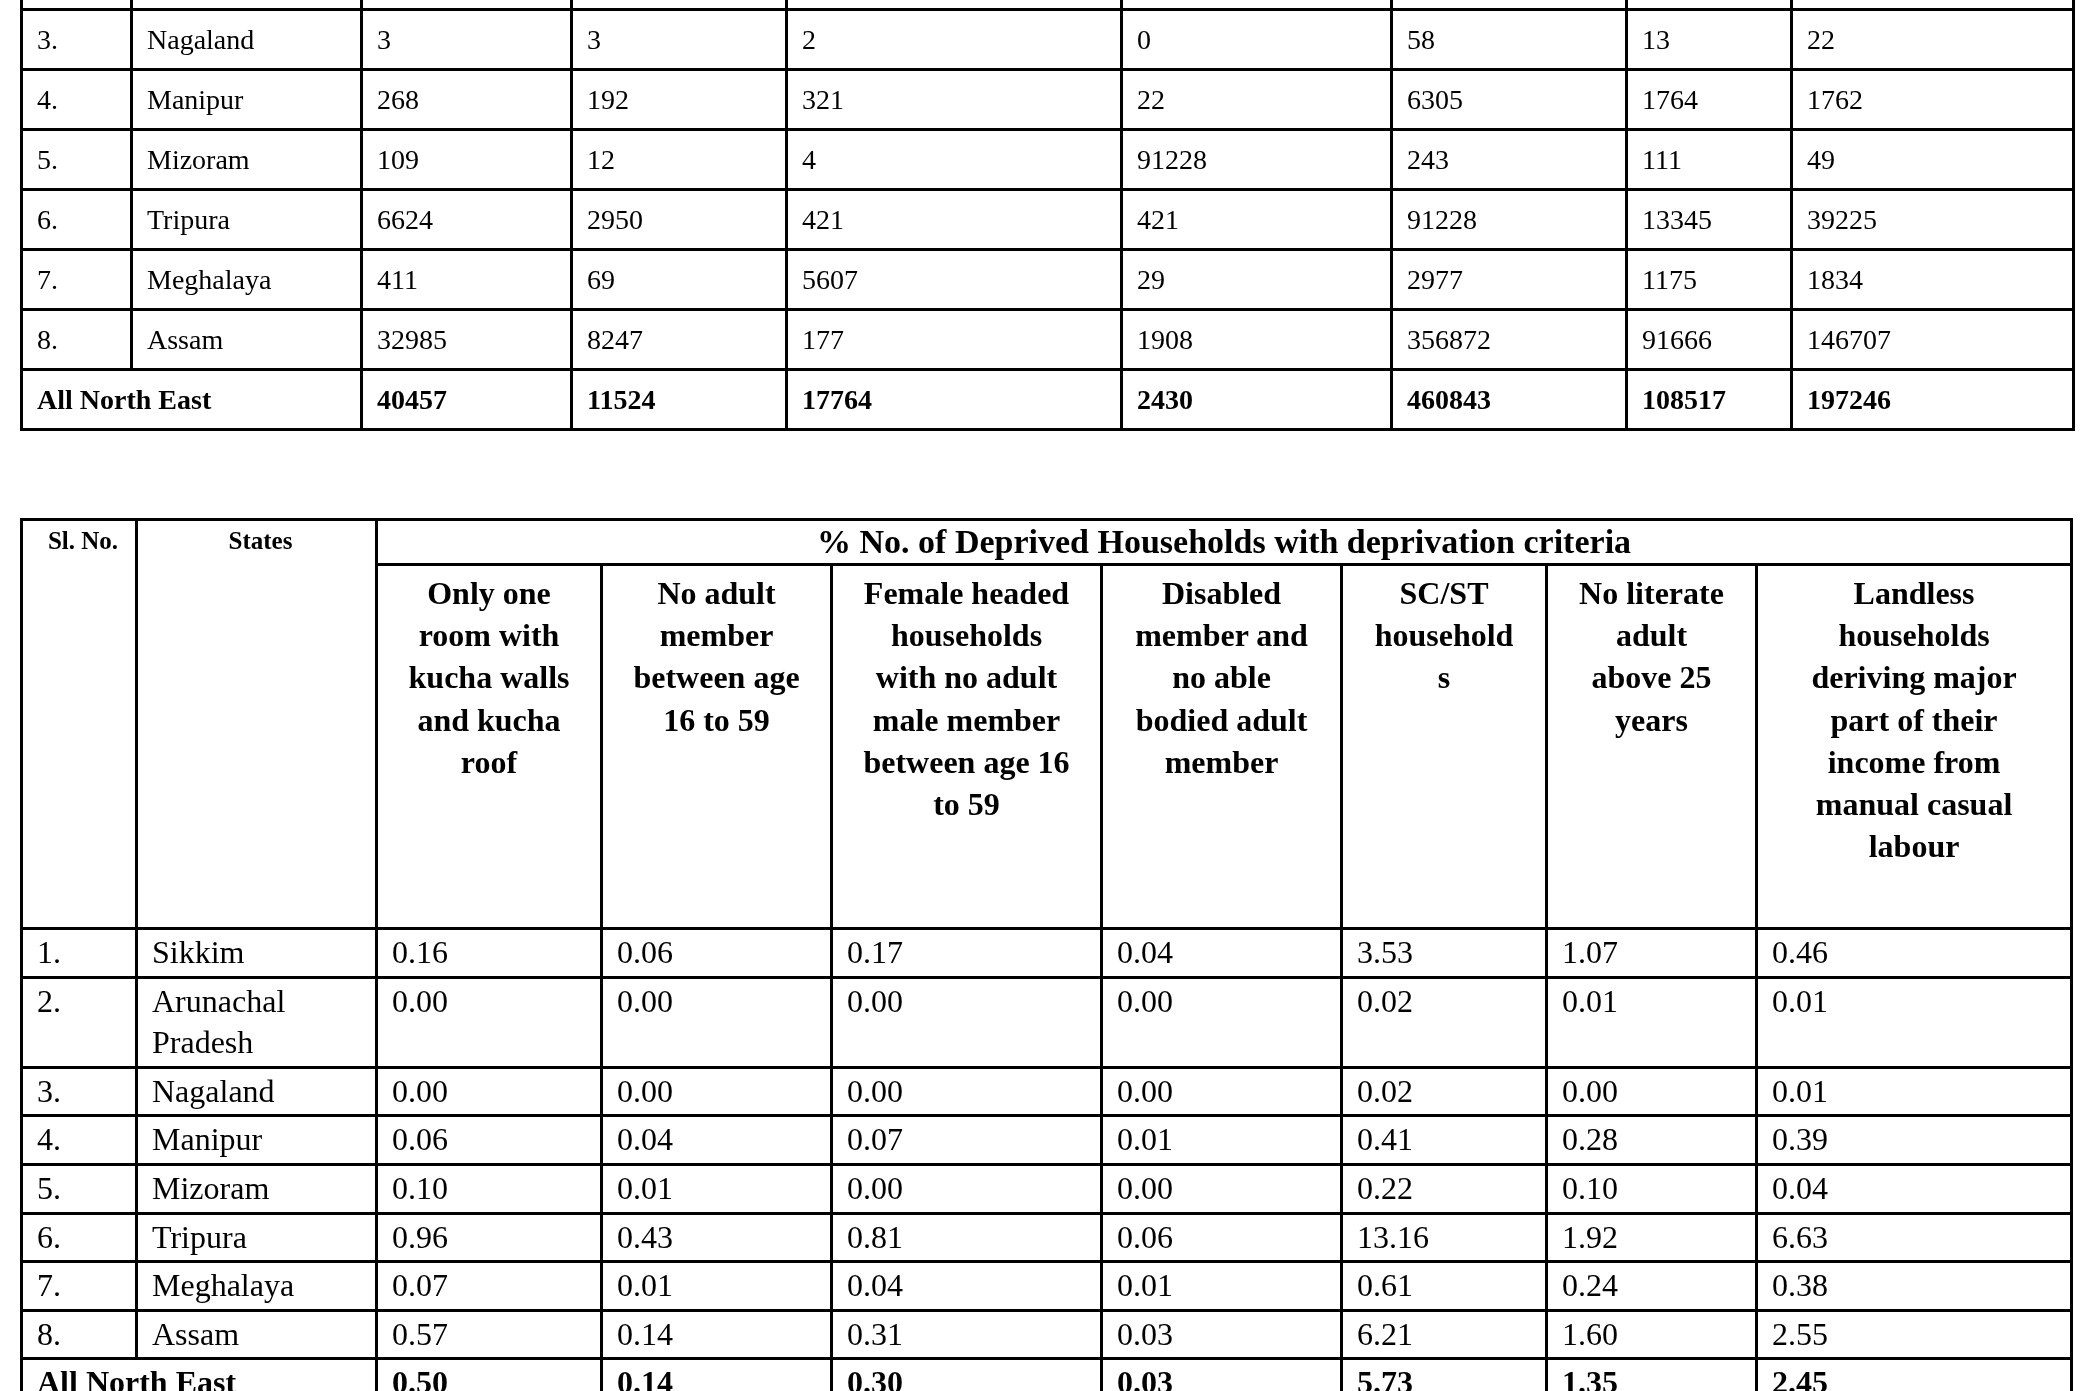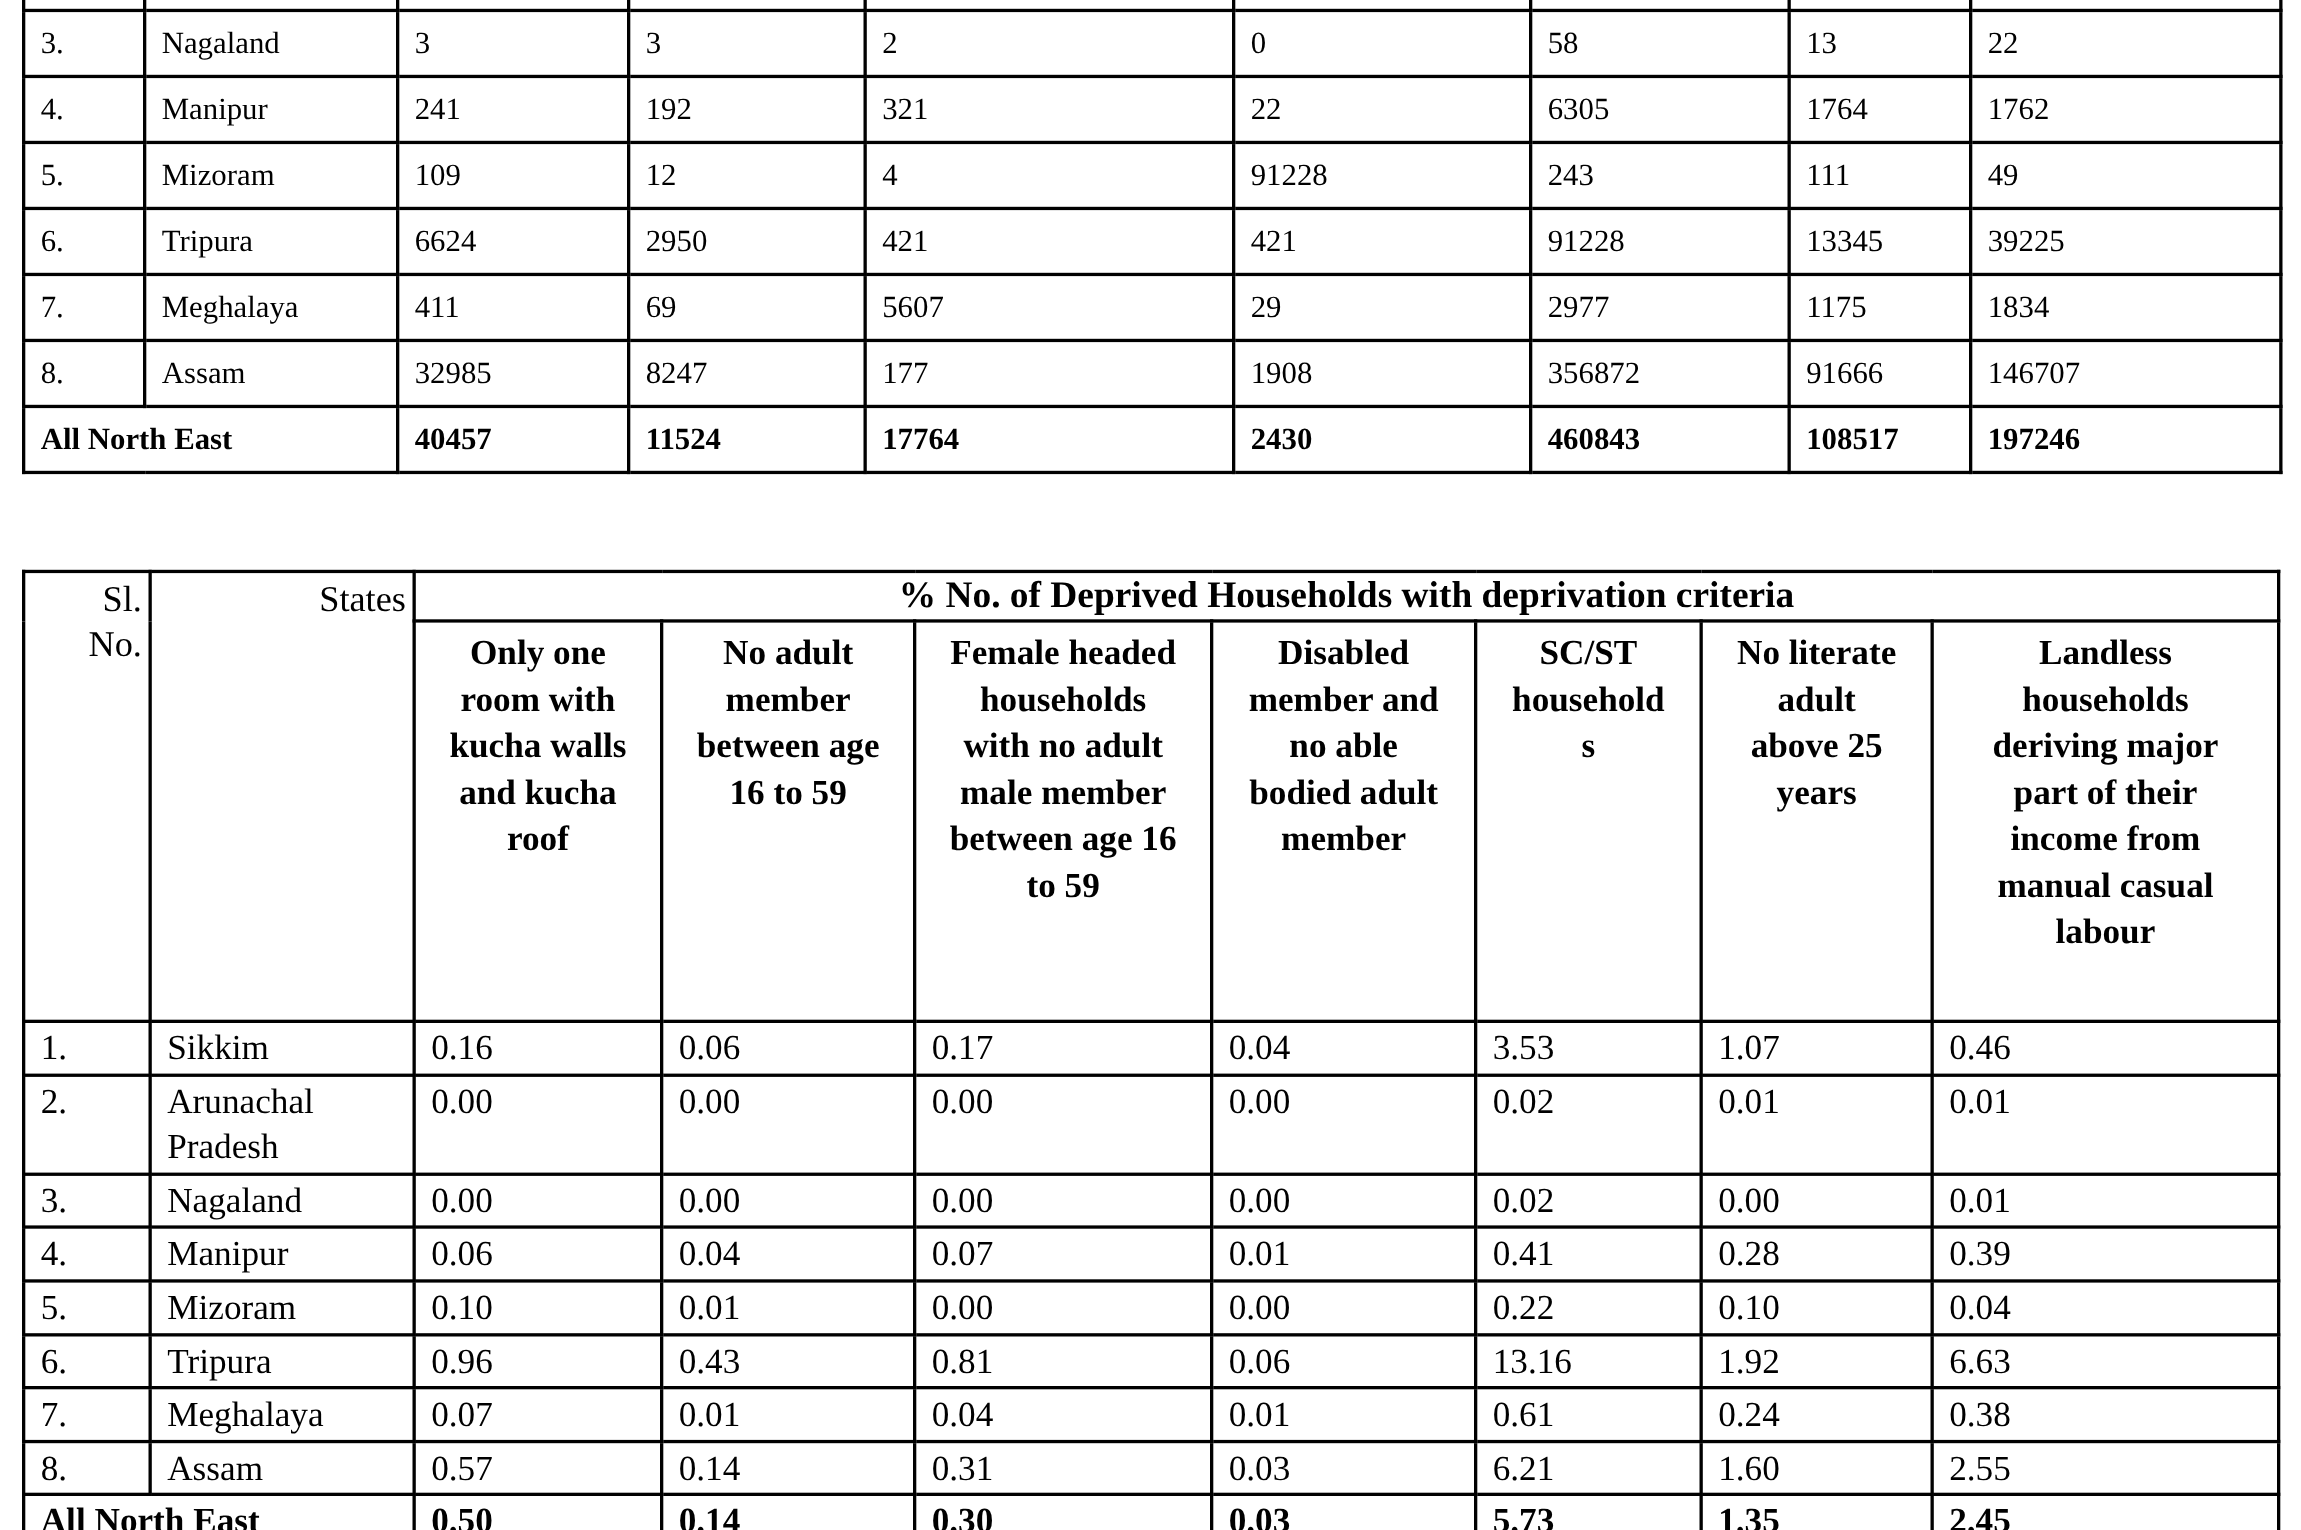--- a/index.html
+++ b/index.html
@@ -43,23 +43,23 @@
 
   
   #table2-wrap {
     position: absolute;
     left: 20px;
     top: 518px;
   }
   #table2 { width: 2050px; }
   #table2 th.corner {
     vertical-align: top;
-    text-align: right;
-    font-weight: normal;
-    font-size: 33px;
+    text-align: center;
+    font-weight: bold;
+    font-size: 25px;
     line-height: 1.25;
     padding: 4px 6px 4px 14px;
   }
   #table2 th.span-title {
     height: 44px;
     text-align: center;
     vertical-align: middle;
     font-weight: bold;
     font-size: 34px;
     padding: 2px 8px;
@@ -118,21 +118,21 @@
           <td>3</td>
           <td>2</td>
           <td>0</td>
           <td>58</td>
           <td>13</td>
           <td>22</td>
         </tr>
         <tr>
           <td>4.</td>
           <td>Manipur</td>
-          <td>241</td>
+          <td>268</td>
           <td>192</td>
           <td>321</td>
           <td>22</td>
           <td>6305</td>
           <td>1764</td>
           <td>1762</td>
         </tr>
         <tr>
           <td>5.</td>
           <td>Mizoram</td>

